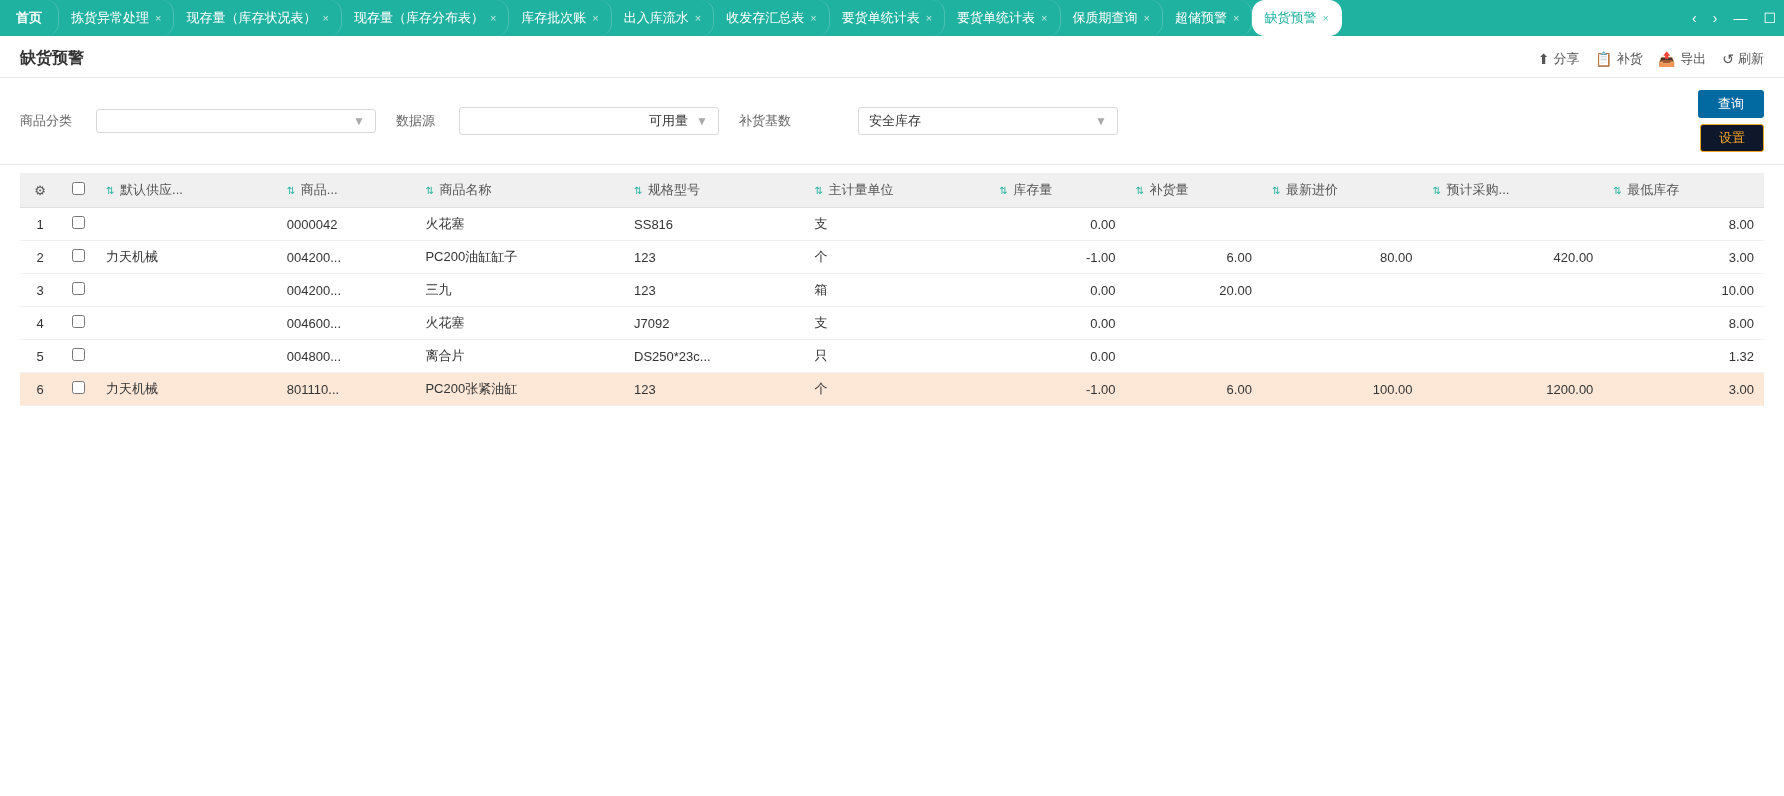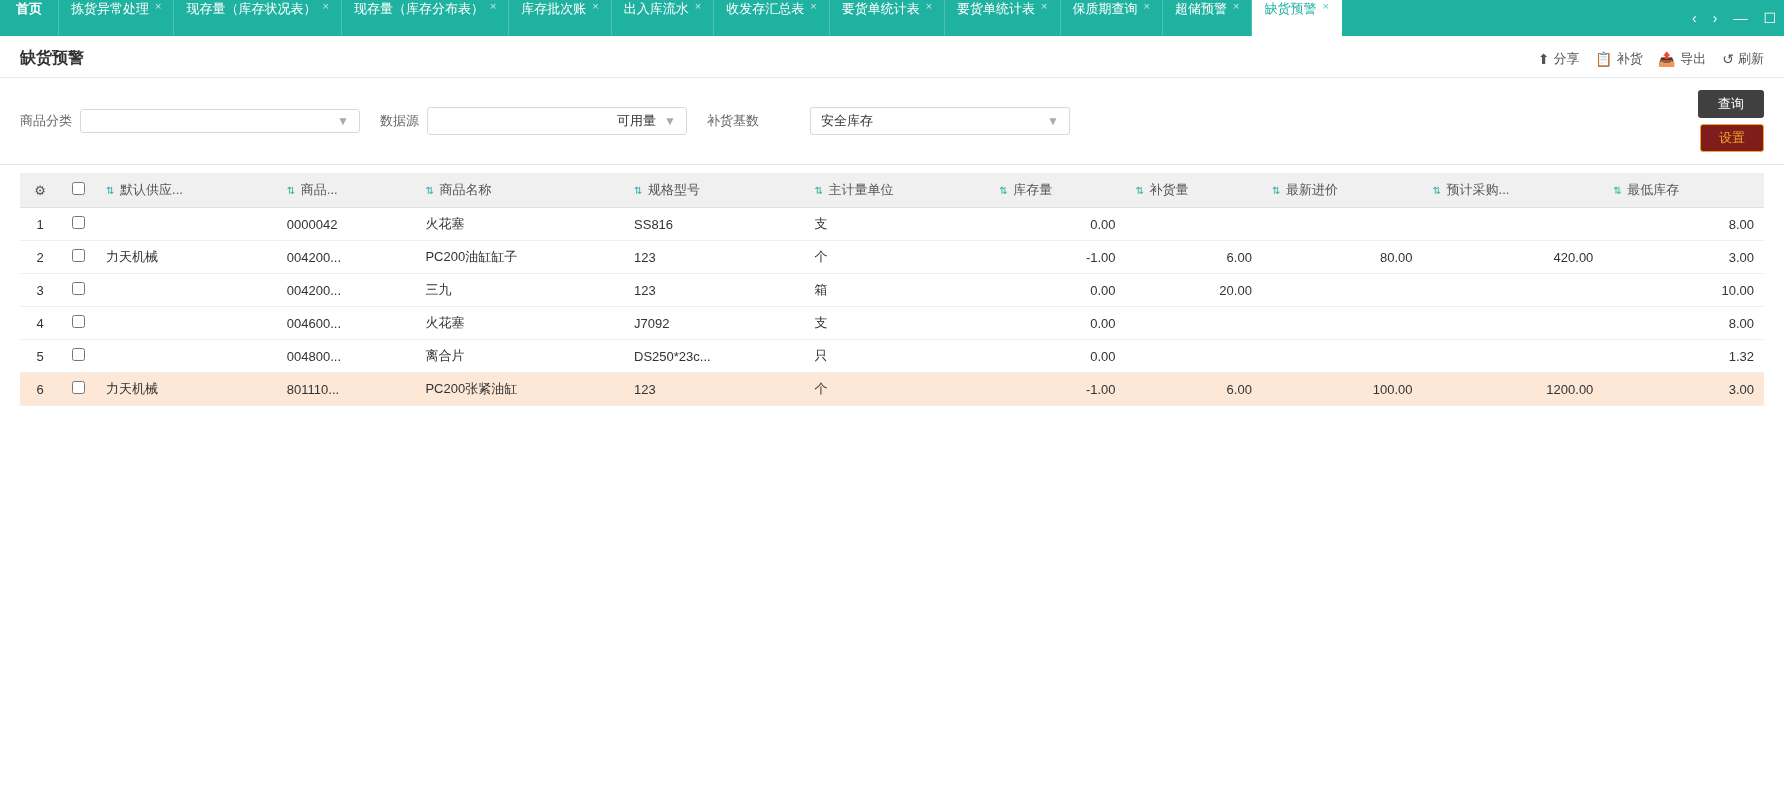--- a/index.html
+++ b/index.html
@@ -8,27 +8,29 @@
     
     .tab-bar {
       display: flex;
       align-items: center;
       background: #20b2a0;
       height: 36px;
       overflow: hidden;
     }
     .tab-item {
       display: flex;
+      align-items: center;
       padding: 0 12px;
       height: 100%;
       color: #fff;
       white-space: nowrap;
       cursor: pointer;
       font-size: 13px;
       border-right: 1px solid rgba(255,255,255,0.2);
+      border-radius: 13px;
     }
     .tab-item.home {
       padding: 0 16px;
       font-weight: bold;
     }
     .tab-item.active {
       background: #fff;
       color: #20b2a0;
     }
     .tab-item .close-btn {
@@ -101,21 +103,21 @@
     .filter-area {
       display: flex;
       align-items: center;
       padding: 12px 20px;
       gap: 20px;
       border-bottom: 1px solid #e8e8e8;
     }
     .filter-group {
       display: flex;
       align-items: center;
-      gap: 8px;
+      gap: 24px;
     }
     .filter-label {
       color: #666;
       white-space: nowrap;
     }
     .filter-select {
       display: flex;
       align-items: center;
       border: 1px solid #d9d9d9;
       border-radius: 3px;
@@ -131,30 +133,30 @@
       margin-left: 8px;
     }
     .filter-btn-group {
       margin-left: auto;
       display: flex;
       flex-direction: column;
       gap: 6px;
       align-items: flex-end;
     }
     .btn-query {
-      background: #404040;
+      background: #0369a1;
       color: #fff;
       border: none;
       border-radius: 3px;
       padding: 5px 20px;
       cursor: pointer;
       font-size: 13px;
     }
     .btn-settings {
-      background: #7f1d1d;
+      background: #0f172a;
       color: #f5a623;
       border: 1px solid #f5a623;
       border-radius: 3px;
       padding: 4px 18px;
       cursor: pointer;
       font-size: 13px;
     }
 
     
     .table-container {

